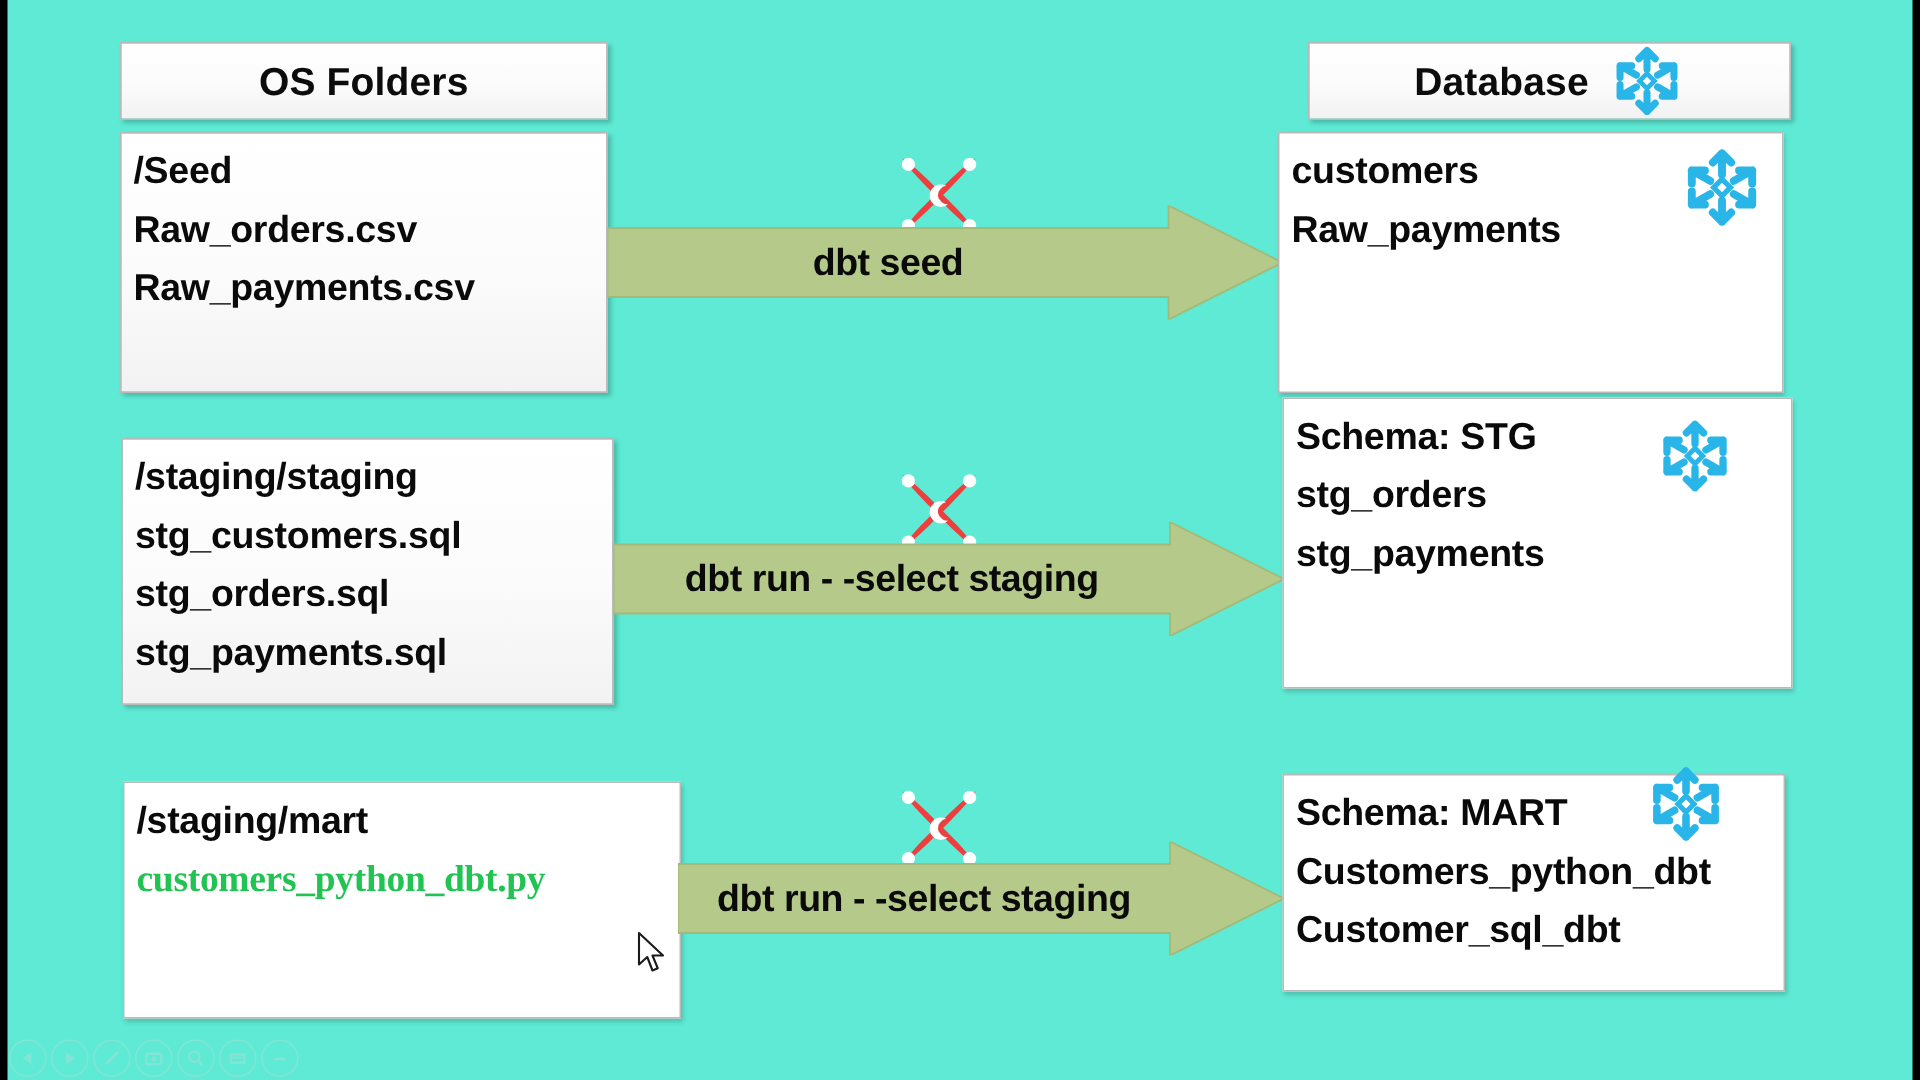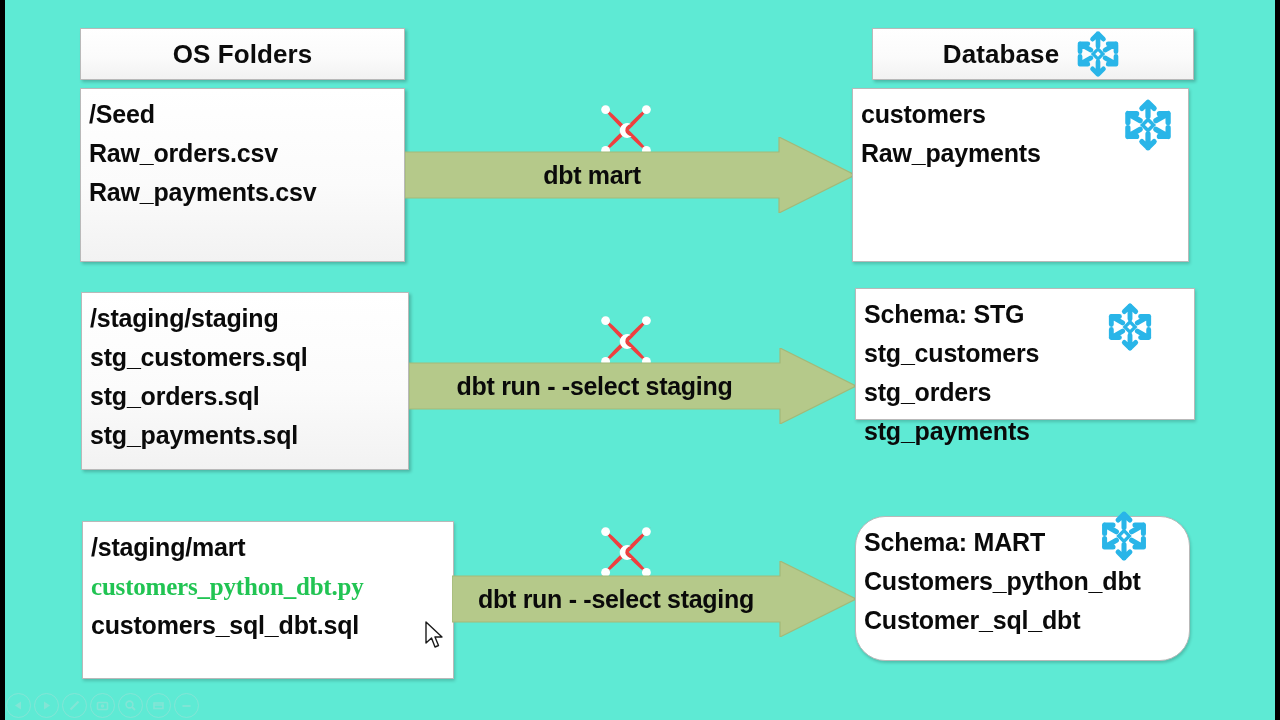--- a/index.html
+++ b/index.html
@@ -152,21 +152,21 @@
       <circle cx="80" cy="80" r="6.5" fill="#ffffff"></circle>
       <path d="M57 41 A11 11 0 1 0 59 59 A8.5 8.5 0 1 1 57 41 Z" fill="#ffffff"></path>
     </svg>
   </div>
 
   <div class="arrow" style="left:405px; top:137px; width:450px; height:76px;">
     <svg viewBox="0 0 450 76" width="450" height="76" preserveAspectRatio="none" aria-hidden="true">
       <path d="M0 15 L374 15 L374 0 L450 38 L374 76 L374 61 L0 61 Z" fill="#b5c98a" stroke="#a3b978" stroke-width="1.2"></path>
     </svg>
   </div>
-  <div class="arrow-label" style="left:405px; top:152px; width:374px; height:46px;">dbt mart</div>
+  <div class="arrow-label" style="left:405px; top:152px; width:374px; height:46px;">dbt seed</div>
 
   <div class="box plain" style="left:852px; top:88px; width:337px; height:174px;">
     <div class="lines">
       <div class="line">customers</div>
       <div class="line">Raw_payments</div>
     </div>
     <span class="sf-corner" style="right:12px; top:8px;">
       <svg viewBox="0 0 64 64" width="56" height="56" aria-hidden="true">
         <g>
           <path d="M32 6 L32 22 M25 13 L32 6 L39 13" stroke="#29b5e8" stroke-width="6" stroke-linecap="round" stroke-linejoin="round" fill="none"></path>
@@ -204,24 +204,23 @@
     </svg>
   </div>
 
   <div class="arrow" style="left:409px; top:348px; width:447px; height:76px;">
     <svg viewBox="0 0 447 76" width="447" height="76" preserveAspectRatio="none" aria-hidden="true">
       <path d="M0 15 L371 15 L371 0 L447 38 L371 76 L371 61 L0 61 Z" fill="#b5c98a" stroke="#a3b978" stroke-width="1.2"></path>
     </svg>
   </div>
   <div class="arrow-label" style="left:409px; top:363px; width:371px; height:46px;">dbt run - -select staging</div>
 
-  <div class="box plain" style="left:855px; top:288px; width:340px; height:132px;">
+  <div class="box plain" style="left:855px; top:265px; width:340px; height:194px;">
     <div class="lines">
       <div class="line">Schema: STG</div>
-      <div class="line">stg_customers</div>
       <div class="line">stg_orders</div>
       <div class="line">stg_payments</div>
     </div>
     <span class="sf-corner" style="right:38px; top:12px;">
       <svg viewBox="0 0 64 64" width="52" height="52" aria-hidden="true">
         <g>
           <path d="M32 6 L32 22 M25 13 L32 6 L39 13" stroke="#29b5e8" stroke-width="6" stroke-linecap="round" stroke-linejoin="round" fill="none"></path>
           <path d="M32 58 L32 42 M25 51 L32 58 L39 51" stroke="#29b5e8" stroke-width="6" stroke-linecap="round" stroke-linejoin="round" fill="none"></path>
           <path d="M9 19 L23 27 M9 19 L19 19 M9 19 L9 29" stroke="#29b5e8" stroke-width="6" stroke-linecap="round" stroke-linejoin="round" fill="none"></path>
           <path d="M55 45 L41 37 M55 45 L45 45 M55 45 L55 35" stroke="#29b5e8" stroke-width="6" stroke-linecap="round" stroke-linejoin="round" fill="none"></path>
@@ -230,21 +229,20 @@
           <rect x="27.5" y="27.5" width="9" height="9" transform="rotate(45 32 32)" fill="none" stroke="#29b5e8" stroke-width="4"></rect>
         </g>
       </svg>
     </span>
   </div>
 
   <div class="box plain" style="left:82px; top:521px; width:372px; height:158px;">
     <div class="lines">
       <div class="line">/staging/mart</div>
       <div class="line green">customers_python_dbt.py</div>
-      <div class="line">customers_sql_dbt.sql</div>
     </div>
   </div>
 
   <div class="dbt-logo" style="left:592px; top:518px; width:68px; height:68px;">
     <svg viewBox="0 0 100 100" width="68" height="68" aria-hidden="true">
       <path d="M14 14 C26 22 36 32 44 40 L50 46 L56 40 C64 32 74 22 86 14
                C78 26 68 36 60 44 L54 50 L60 56 C68 64 78 74 86 86
                C74 78 64 68 56 60 L50 54 L44 60 C36 68 26 78 14 86
                C22 74 32 64 40 56 L46 50 L40 44 C32 36 22 26 14 14 Z" fill="#ee3f3f"></path>
       <circle cx="20" cy="20" r="6.5" fill="#ffffff"></circle>
@@ -255,21 +253,21 @@
     </svg>
   </div>
 
   <div class="arrow" style="left:452px; top:561px; width:404px; height:76px;">
     <svg viewBox="0 0 404 76" width="404" height="76" preserveAspectRatio="none" aria-hidden="true">
       <path d="M0 15 L328 15 L328 0 L404 38 L328 76 L328 61 L0 61 Z" fill="#b5c98a" stroke="#a3b978" stroke-width="1.2"></path>
     </svg>
   </div>
   <div class="arrow-label" style="left:452px; top:576px; width:328px; height:46px;">dbt run - -select staging</div>
 
-  <div class="box plain" style="left:855px; top:516px; width:335px; height:145px;border-radius:30px;">
+  <div class="box plain" style="left:855px; top:516px; width:335px; height:145px;">
     <div class="lines">
       <div class="line">Schema: MART</div>
       <div class="line">Customers_python_dbt</div>
       <div class="line">Customer_sql_dbt</div>
     </div>
     <span class="sf-corner" style="right:38px; top:-8px;">
       <svg viewBox="0 0 64 64" width="54" height="54" aria-hidden="true">
         <g>
           <path d="M32 6 L32 22 M25 13 L32 6 L39 13" stroke="#29b5e8" stroke-width="6" stroke-linecap="round" stroke-linejoin="round" fill="none"></path>
           <path d="M32 58 L32 42 M25 51 L32 58 L39 51" stroke="#29b5e8" stroke-width="6" stroke-linecap="round" stroke-linejoin="round" fill="none"></path>

